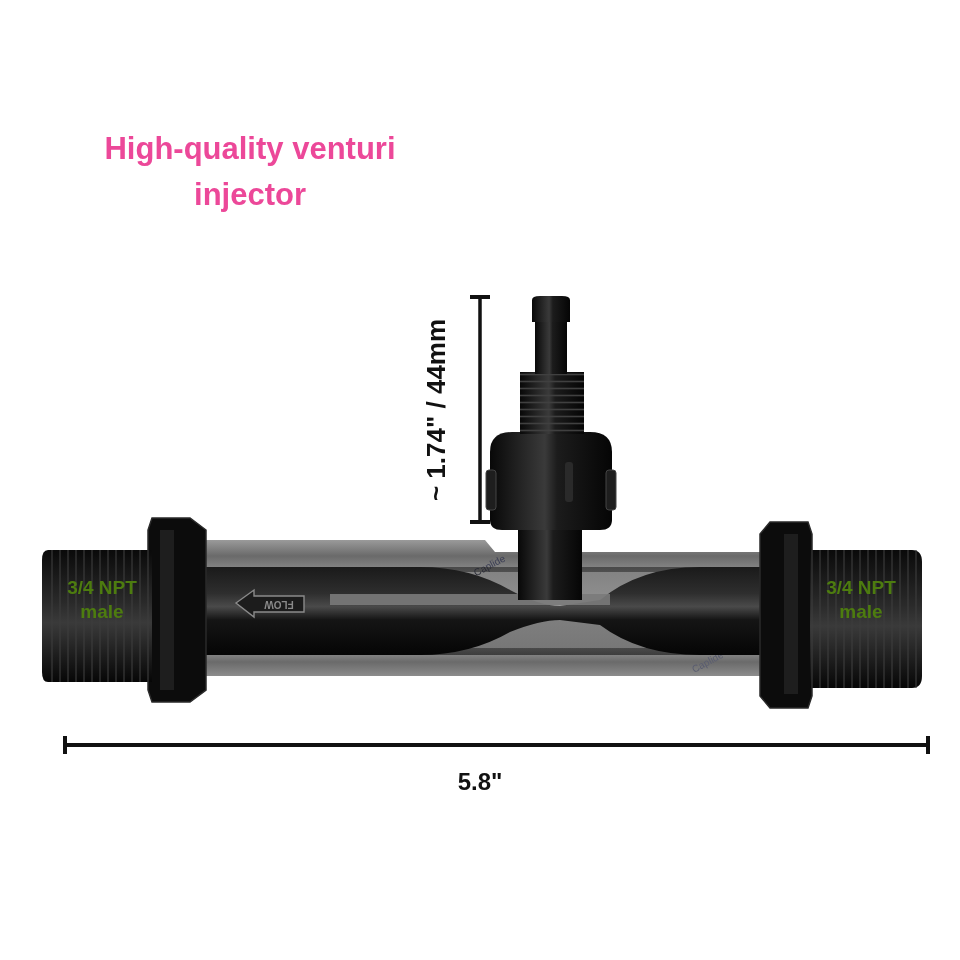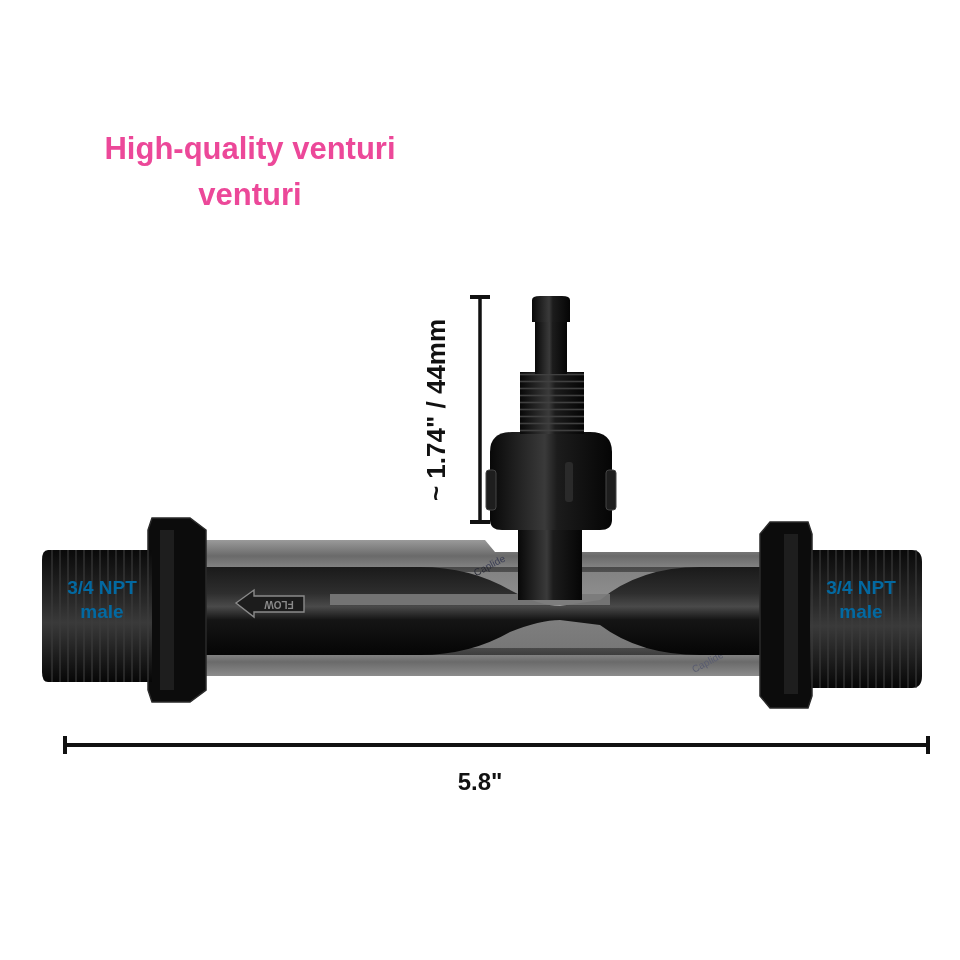--- a/index.html
+++ b/index.html
@@ -1,19 +1,19 @@
 <!DOCTYPE html>
 <html><head>
 <meta charset="utf-8">
 <style>
   html, body { margin: 0; padding: 0; background: #ffffff; }
   .canvas { position: relative; width: 960px; height: 960px; background: #ffffff; overflow: hidden; font-family: "Liberation Sans", "DejaVu Sans", sans-serif; }
   .title { position: absolute; left: 60px; top: 126px; width: 380px; text-align: center; font-weight: 700; font-size: 31px; line-height: 46px; color: #ec4899; }
   .vlabel { position: absolute; left: 436px; top: 410px; transform: translate(-50%, -50%) rotate(-90deg); white-space: nowrap; font-weight: 700; font-size: 26px; color: #111111; }
-  .port-label { position: absolute; font-weight: 700; font-size: 19px; line-height: 24px; color: #0369a1; text-align: center; width: 120px; }
+  .port-label { position: absolute; font-weight: 700; font-size: 19px; line-height: 24px; color: #4d7c0f; text-align: center; width: 120px; }
   .dim-label { position: absolute; left: 0; width: 960px; top: 768px; text-align: center; font-weight: 700; font-size: 24px; color: #111111; }
   svg { position: absolute; left: 0; top: 0; }
 </style>
 </head>
 <body>
 
 <div class="canvas">
 
   <svg width="960" height="960" viewBox="0 0 960 960">
     <defs>
@@ -115,21 +115,21 @@
 
     <g>
       <line x1="65" y1="745" x2="928" y2="745" stroke="#111" stroke-width="4"></line>
       <line x1="65" y1="736" x2="65" y2="754" stroke="#111" stroke-width="4"></line>
       <line x1="928" y1="736" x2="928" y2="754" stroke="#111" stroke-width="4"></line>
     </g>
   </svg>
 
   <div class="title">
     <div>High-quality venturi</div>
-    <div>venturi</div>
+    <div>injector</div>
   </div>
 
   <div class="vlabel">~ 1.74" / 44mm</div>
 
   <div class="port-label" style="left:42px; top:576px;">
     <div>3/4 NPT</div>
     <div>male</div>
   </div>
 
   <div class="port-label" style="left:801px; top:576px;">

